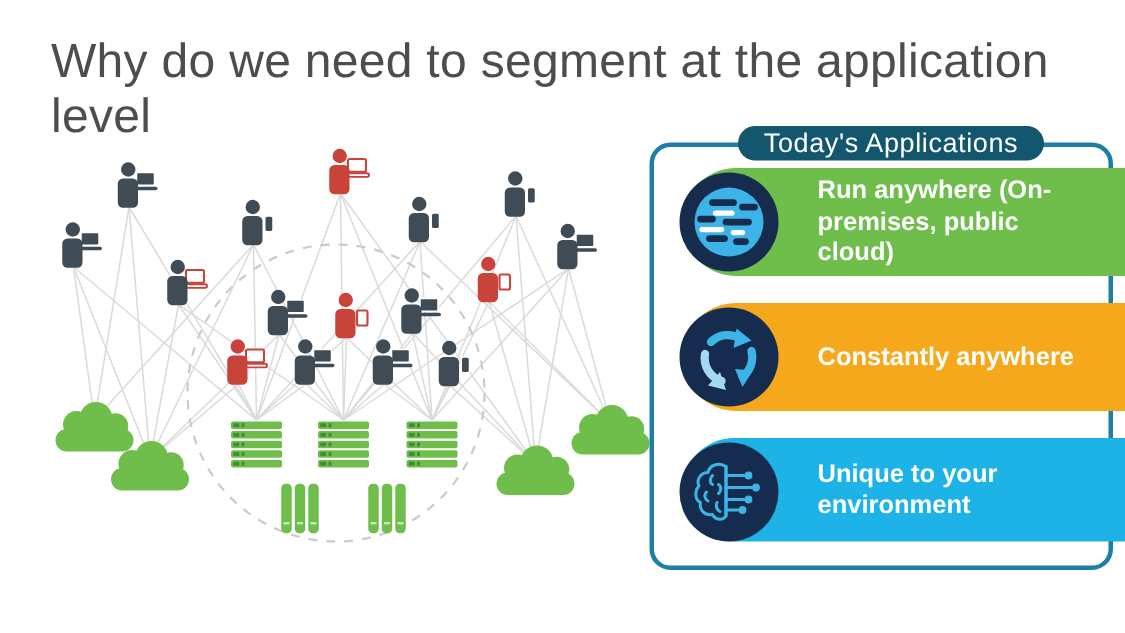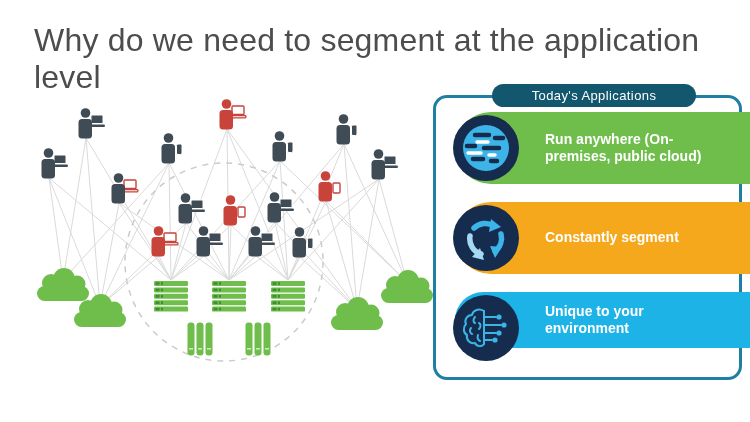--- a/index.html
+++ b/index.html
@@ -13,35 +13,35 @@
   }
   #diagram{position:absolute;left:0;top:0;}
   .panel{
     position:absolute;left:433px;top:95px;width:303px;height:279px;
     border:3px solid var(--border-color);border-radius:14px;background:#fff;
   }
   .pill{
     position:absolute;left:492px;top:84px;width:204px;height:23px;
     background:var(--pill-color);border-radius:12px;
     display:flex;align-items:center;justify-content:center;
-    color:#fff;font-size:13px;letter-spacing:.4px;
+    color:#fff;font-size:18px;letter-spacing:.4px;
   }
   .bar{
     position:absolute;left:455px;width:295px;height:72px;
     border-radius:36px 0 0 36px;
   }
   .bar .icon-circle{
     position:absolute;left:-2px;top:3px;width:66px;height:66px;border-radius:50%;
     background:var(--navy-color);
   }
   .bar.b3 .icon-circle{top:2.5px;}
   .bar .label{
     position:absolute;left:90px;top:0;bottom:0;width:178px;
     display:flex;align-items:center;
-    color:#fff;font-size:14px;font-weight:bold;line-height:1.22;
+    color:#fff;font-size:17px;font-weight:bold;line-height:1.22;
   }
   .icon-circle svg{position:absolute;left:0;top:0;}
 </style>
 </head>
 <body>
 
 <div class="title">Why do we need to segment at the application level</div>
 
 <svg id="diagram" width="750" height="422" viewBox="0 0 750 422">
     <g stroke="#dadada" stroke-width="1">
@@ -312,24 +312,24 @@
       <g fill="none" stroke-width="5.5" stroke-linecap="round">
         <path d="M21 23 A16 16 0 0 1 41 21" style="stroke:var(--icon-accent)"></path>
         <path d="M48 29 A16 16 0 0 1 42 46" style="stroke:var(--icon-accent)"></path>
         <path d="M28 49 A16 16 0 0 1 17 31" style="stroke:var(--icon-accent-light)"></path>
       </g>
       <polygon points="38,14 48,22 36,27" style="fill:var(--icon-accent)"></polygon>
       <polygon points="49,42 42,53 37,41" style="fill:var(--icon-accent)"></polygon>
       <polygon points="31,55 19,52 27,43" style="fill:var(--icon-accent-light)"></polygon>
     </svg>
   </div>
-  <div class="label">Constantly segment</div>
+  <div class="label">Constantly anywhere</div>
 </div>
 
-<div class="bar b3" id="bar3" style="top: 292px; height: 56px; background: rgb(29, 179, 231);">
+<div class="bar b3" id="bar3" style="top: 292px; height: 69px; background: rgb(29, 179, 231);">
   <div class="icon-circle">
     <svg width="66" height="66" viewBox="0 0 66 66">
       <g fill="none" style="stroke:var(--icon-accent)" stroke-width="2" stroke-linejoin="round" stroke-linecap="round">
         <path d="M31 16 C26 13 20 15 19 20 C14 20 11 25 13 29 C10 32 10 38 14 40 C13 45 17 49 22 48 C24 52 29 52 31 49 Z"></path>
         <path d="M22 22 C20 24 20 27 22 28"></path>
         <path d="M18 33 C16 35 17 38 19 39"></path>
         <path d="M25 40 C24 43 25 45 27 46"></path>
         <path d="M26 28 C28 29 28 32 26 34"></path>
         <path d="M31 16 V49"></path>
         <path d="M31 22 H43"></path>

